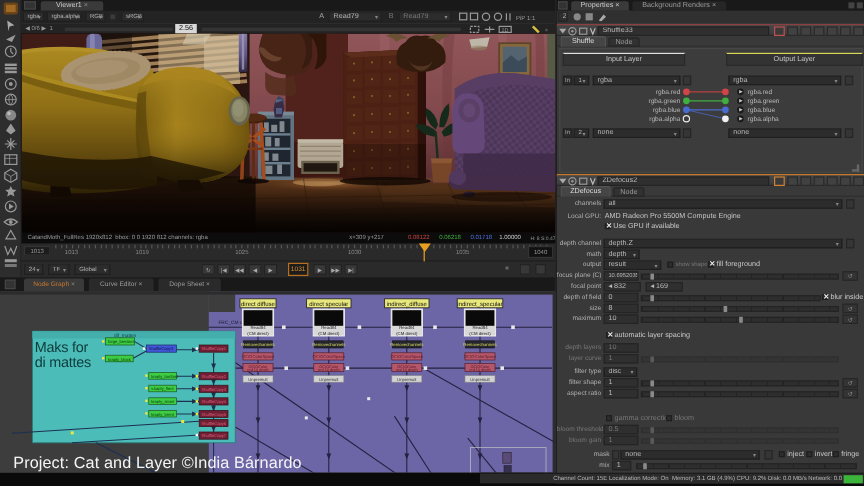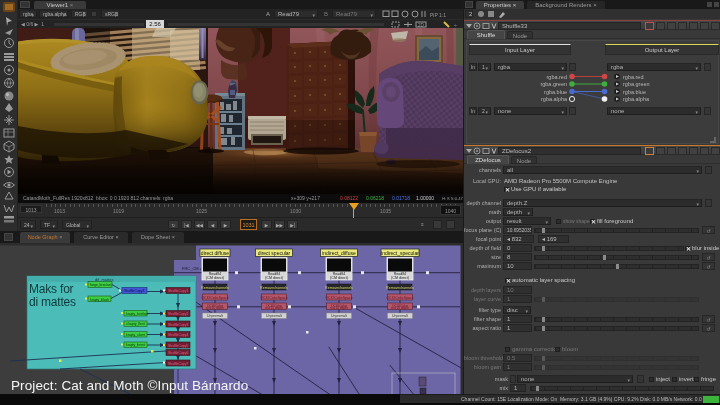--- a/index.html
+++ b/index.html
@@ -722,21 +722,21 @@
           <rect x="387.5" y="51" width="25" height="6" fill="#b4576a" stroke="#5a2030" stroke-width="0.6"></rect>
           <text x="400" y="55.6" font-size="3.5" fill="#601828" text-anchor="middle">OCIOColorSpace</text>
           <rect x="387.5" y="60" width="25" height="6.5" fill="#b4576a" stroke="#5a2030" stroke-width="0.6"></rect>
           <text x="400" y="63.5" font-size="3.2" fill="#601828" text-anchor="middle">OCIOColor</text>
           <text x="400" y="66.3" font-size="3.2" fill="#601828" text-anchor="middle">red 10 depth</text>
           <rect x="387.5" y="70" width="25" height="5.5" fill="#d2d2d2" stroke="#888" stroke-width="0.5"></rect>
           <text x="400" y="74.3" font-size="3.5" fill="#333" text-anchor="middle">Unpremult</text>
         </svg>
       </div>
   <div class="abs" style="left:0;top:163px;width:463px;height:11px;background:#0a0a0a;"></div>
-  <div class="abs" style="left:11px;top:147px;color:#f5f5f5;font-size:13.5px;letter-spacing:0.1px;">Project: Cat and Moth ©Input Bárnardo</div>
+  <div class="abs" style="left:11px;top:147px;color:#f5f5f5;font-size:13.5px;letter-spacing:0.1px;">Project: Cat and Layer ©India Bárnardo</div>
 </div>
 
 <div class="abs" id="props" style="left:463px;top:0;width:257px;height:405px;background:#393939;border-left:1px solid #1a1a1a;">
   <div class="abs" style="left:0;top:0;width:257px;height:9px;background:#191919;">
     <div class="abs" style="left:1px;top:1px;width:8px;height:7px;background:#333;border:1px solid #444;"></div>
     <div class="abs" style="left:12px;top:1px;width:48px;height:8px;background:#3a3a3a;border-radius:2px 2px 0 0;color:#c9c9c9;font-size:6px;line-height:8px;text-align:center;">Properties ×</div>
     <div class="abs" style="left:63px;top:1px;width:78px;height:8px;background:#262626;border-radius:2px 2px 0 0;color:#999;font-size:6px;line-height:8px;text-align:center;">Background Renders ×</div>
         <div class="abs" style="left:243px;top:2px;width:5px;height:5px;background:#444;"></div>
         <div class="abs" style="left:250px;top:2px;width:5px;height:5px;background:#444;"></div>
   </div>

